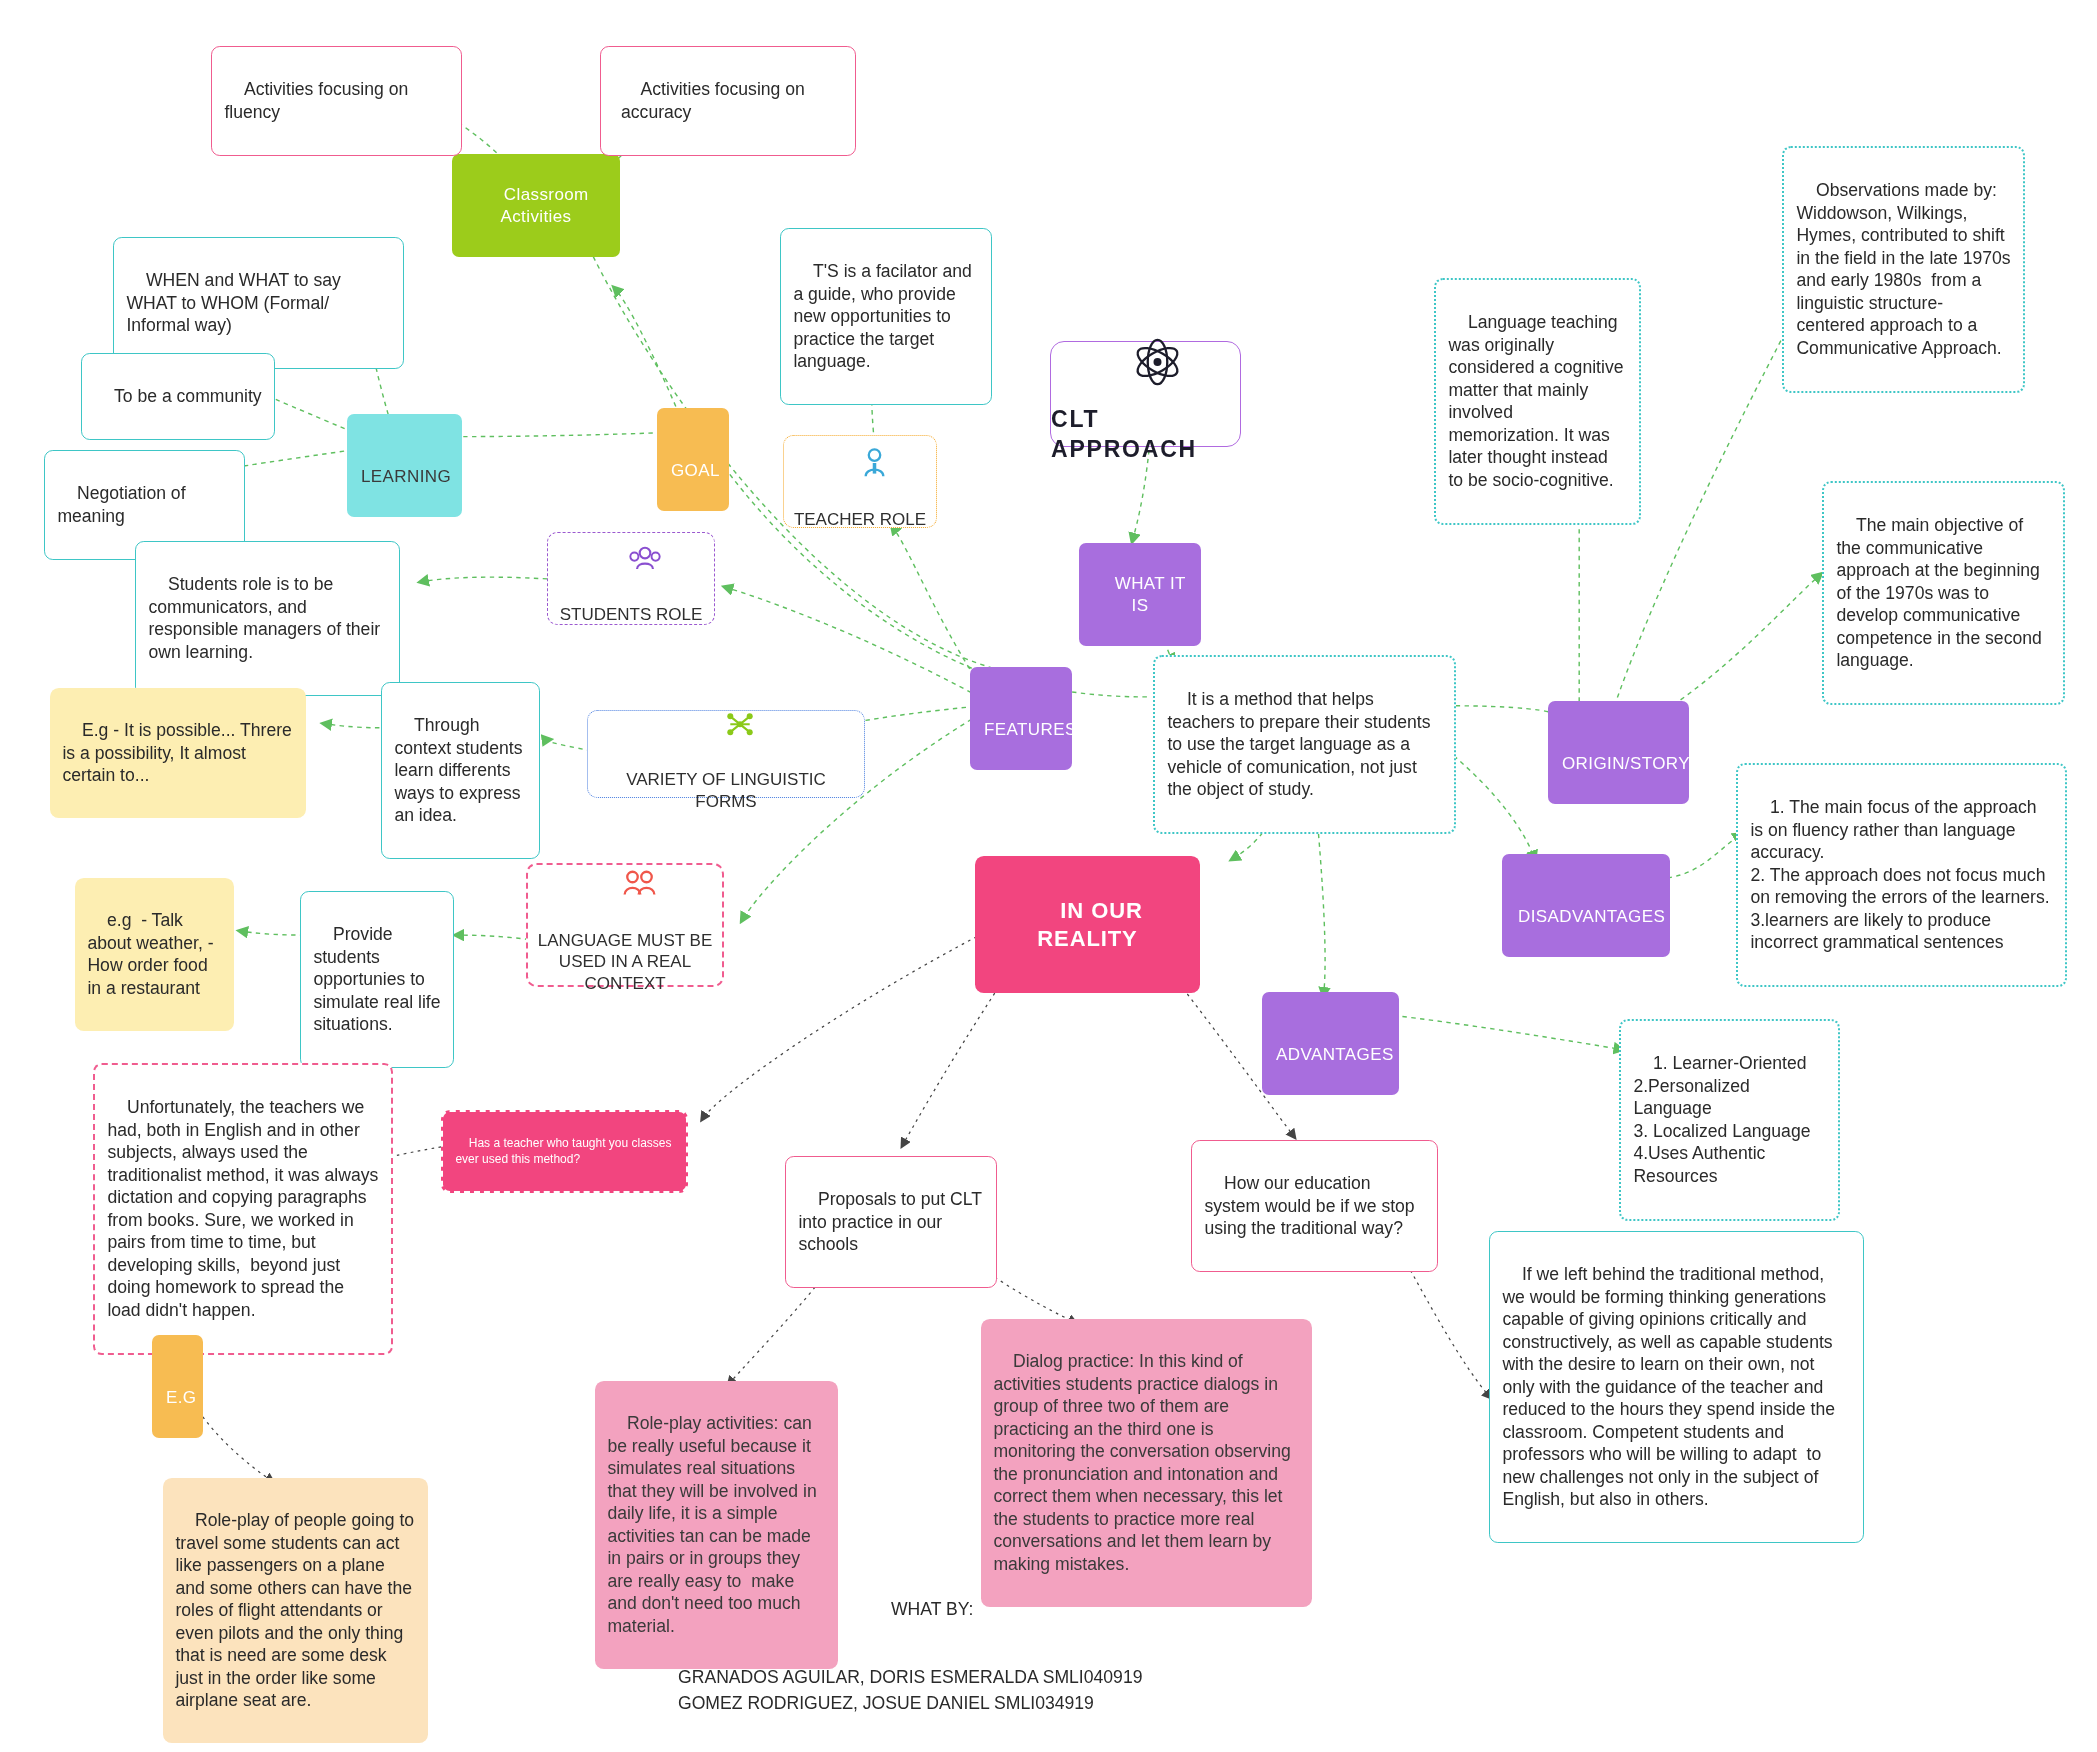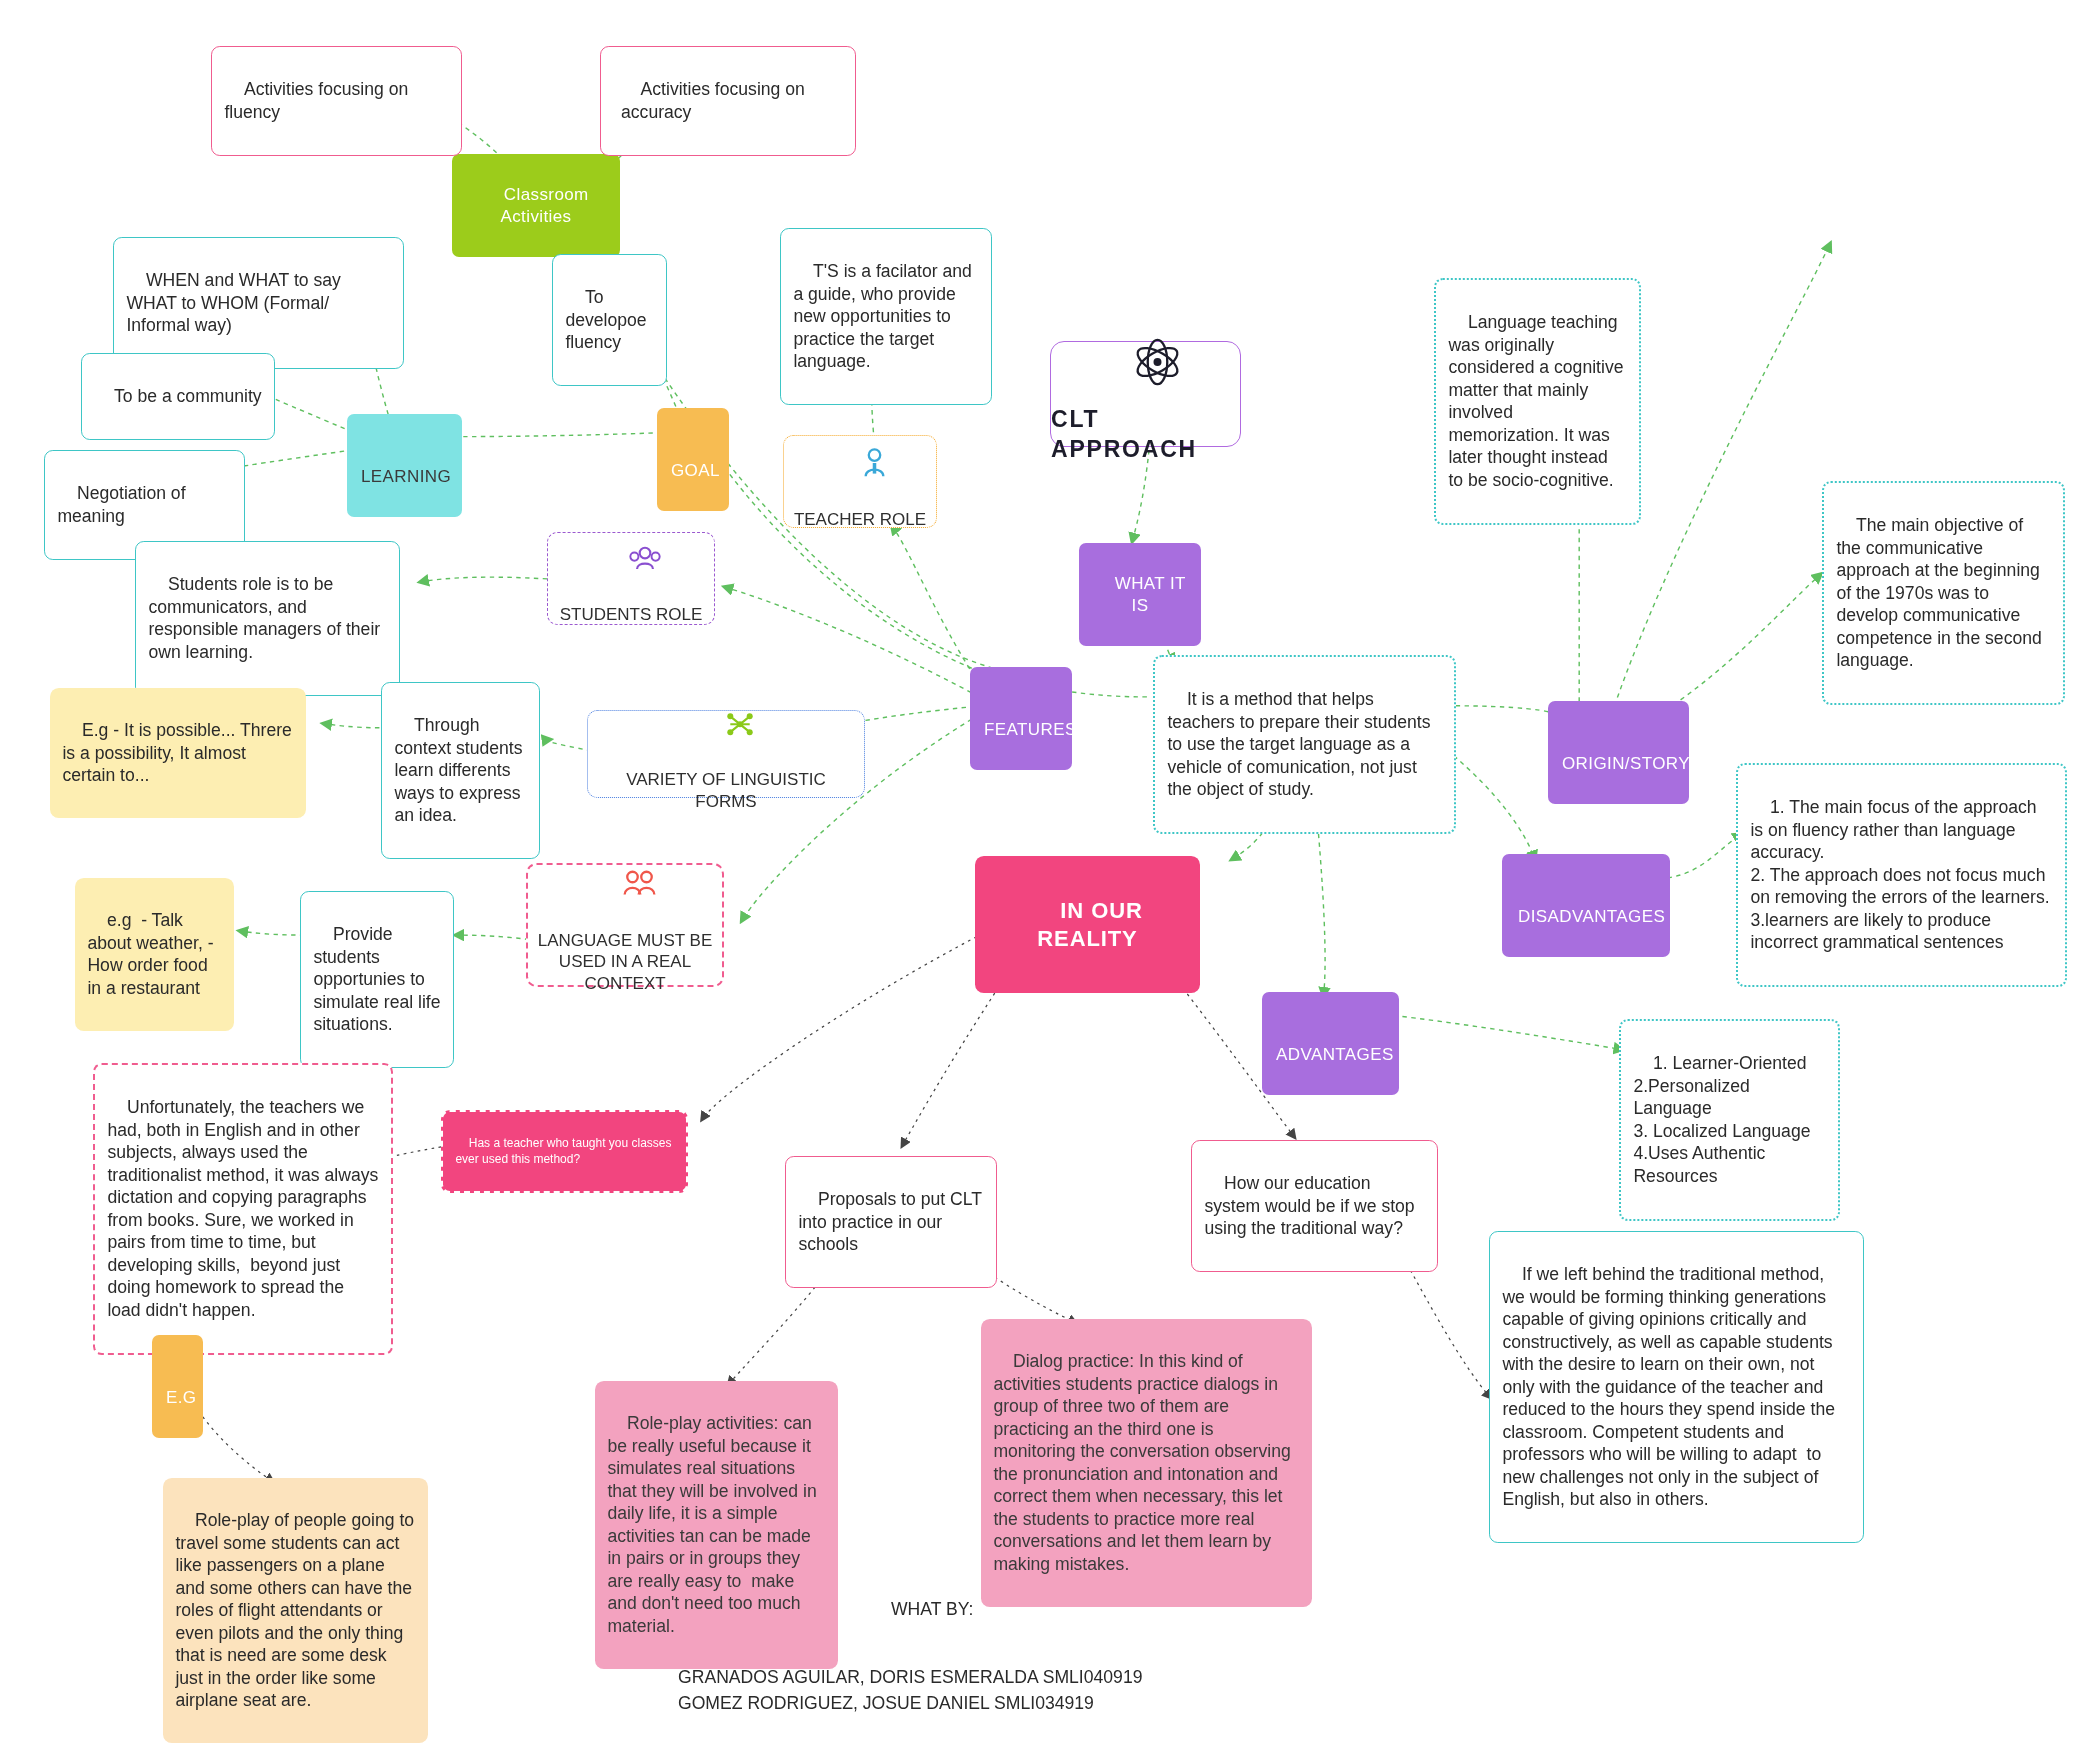--- a/index.html
+++ b/index.html
@@ -309,23 +309,20 @@
   <div class="node box pink-solid" style="left:211px; top:46px; width:251px;">
     <span>Activities focusing on fluency</span>
   </div>
 
   <div class="node box pink-solid" style="left:600px; top:46px; width:256px;padding-left:20px;">
     <span>Activities focusing on accuracy</span>
   </div>
 
   <div class="node pill orange-pill" style="left:657px; top:408px; width:72px;">
     <span>GOAL</span>
-  </div>
-  <div class="node box teal-solid" style="left:552px; top:254px; width:115px;">
-    <span>To developoe fluency</span>
   </div>
 
   <div class="node icon-card ic-orange" style="left:783px; top:435px; width:154px; height:93px;">
     <span class="glyph">
       <svg width="25" height="30" viewBox="0 0 28 34">
         <circle cx="14" cy="8" r="6.5" fill="none" stroke="#3aa8d8" stroke-width="2.6"></circle>
         <path d="M4,32 C4,22 24,22 24,32" fill="none" stroke="#3aa8d8" stroke-width="2.6"></path>
         <rect x="12" y="17" width="4" height="12" fill="#3aa8d8"></rect>
       </svg>
     </span>
@@ -399,20 +396,23 @@
   <div class="node box teal-solid" style="left:300px; top:891px; width:154px;">
     <span>Provide students opportunies to simulate real life situations.</span>
   </div>
   <div class="node box yellow-fill" style="left:75px; top:878px; width:159px;">
     <span>e.g  - Talk about weather, -How order food in a restaurant</span>
   </div>
 
   <div class="node box teal-dotted" style="left:1434px; top:278px; width:207px;">
     <span>Language teaching was originally considered a cognitive matter that mainly involved memorization. It was later thought instead to be socio-cognitive.</span>
   </div>
+  <div class="node box teal-dotted" style="left:1782px; top:146px; width:243px;">
+    <span>Observations made by: Widdowson, Wilkings, Hymes, contributed to shift in the field in the late 1970s and early 1980s  from a linguistic structure-centered approach to a Communicative Approach.</span>
+  </div>
   <div class="node box teal-dotted" style="left:1822px; top:481px; width:243px;">
     <span>The main objective of the communicative approach at the beginning of the 1970s was to develop communicative competence in the second language.</span>
   </div>
 
   <div class="node box teal-dotted" style="left:1736px; top:763px; width:331px;">
     <span>1. The main focus of the approach is on fluency rather than language accuracy.
 2. The approach does not focus much on removing the errors of the learners.
 3.learners are likely to produce incorrect grammatical sentences</span>
   </div>
 

